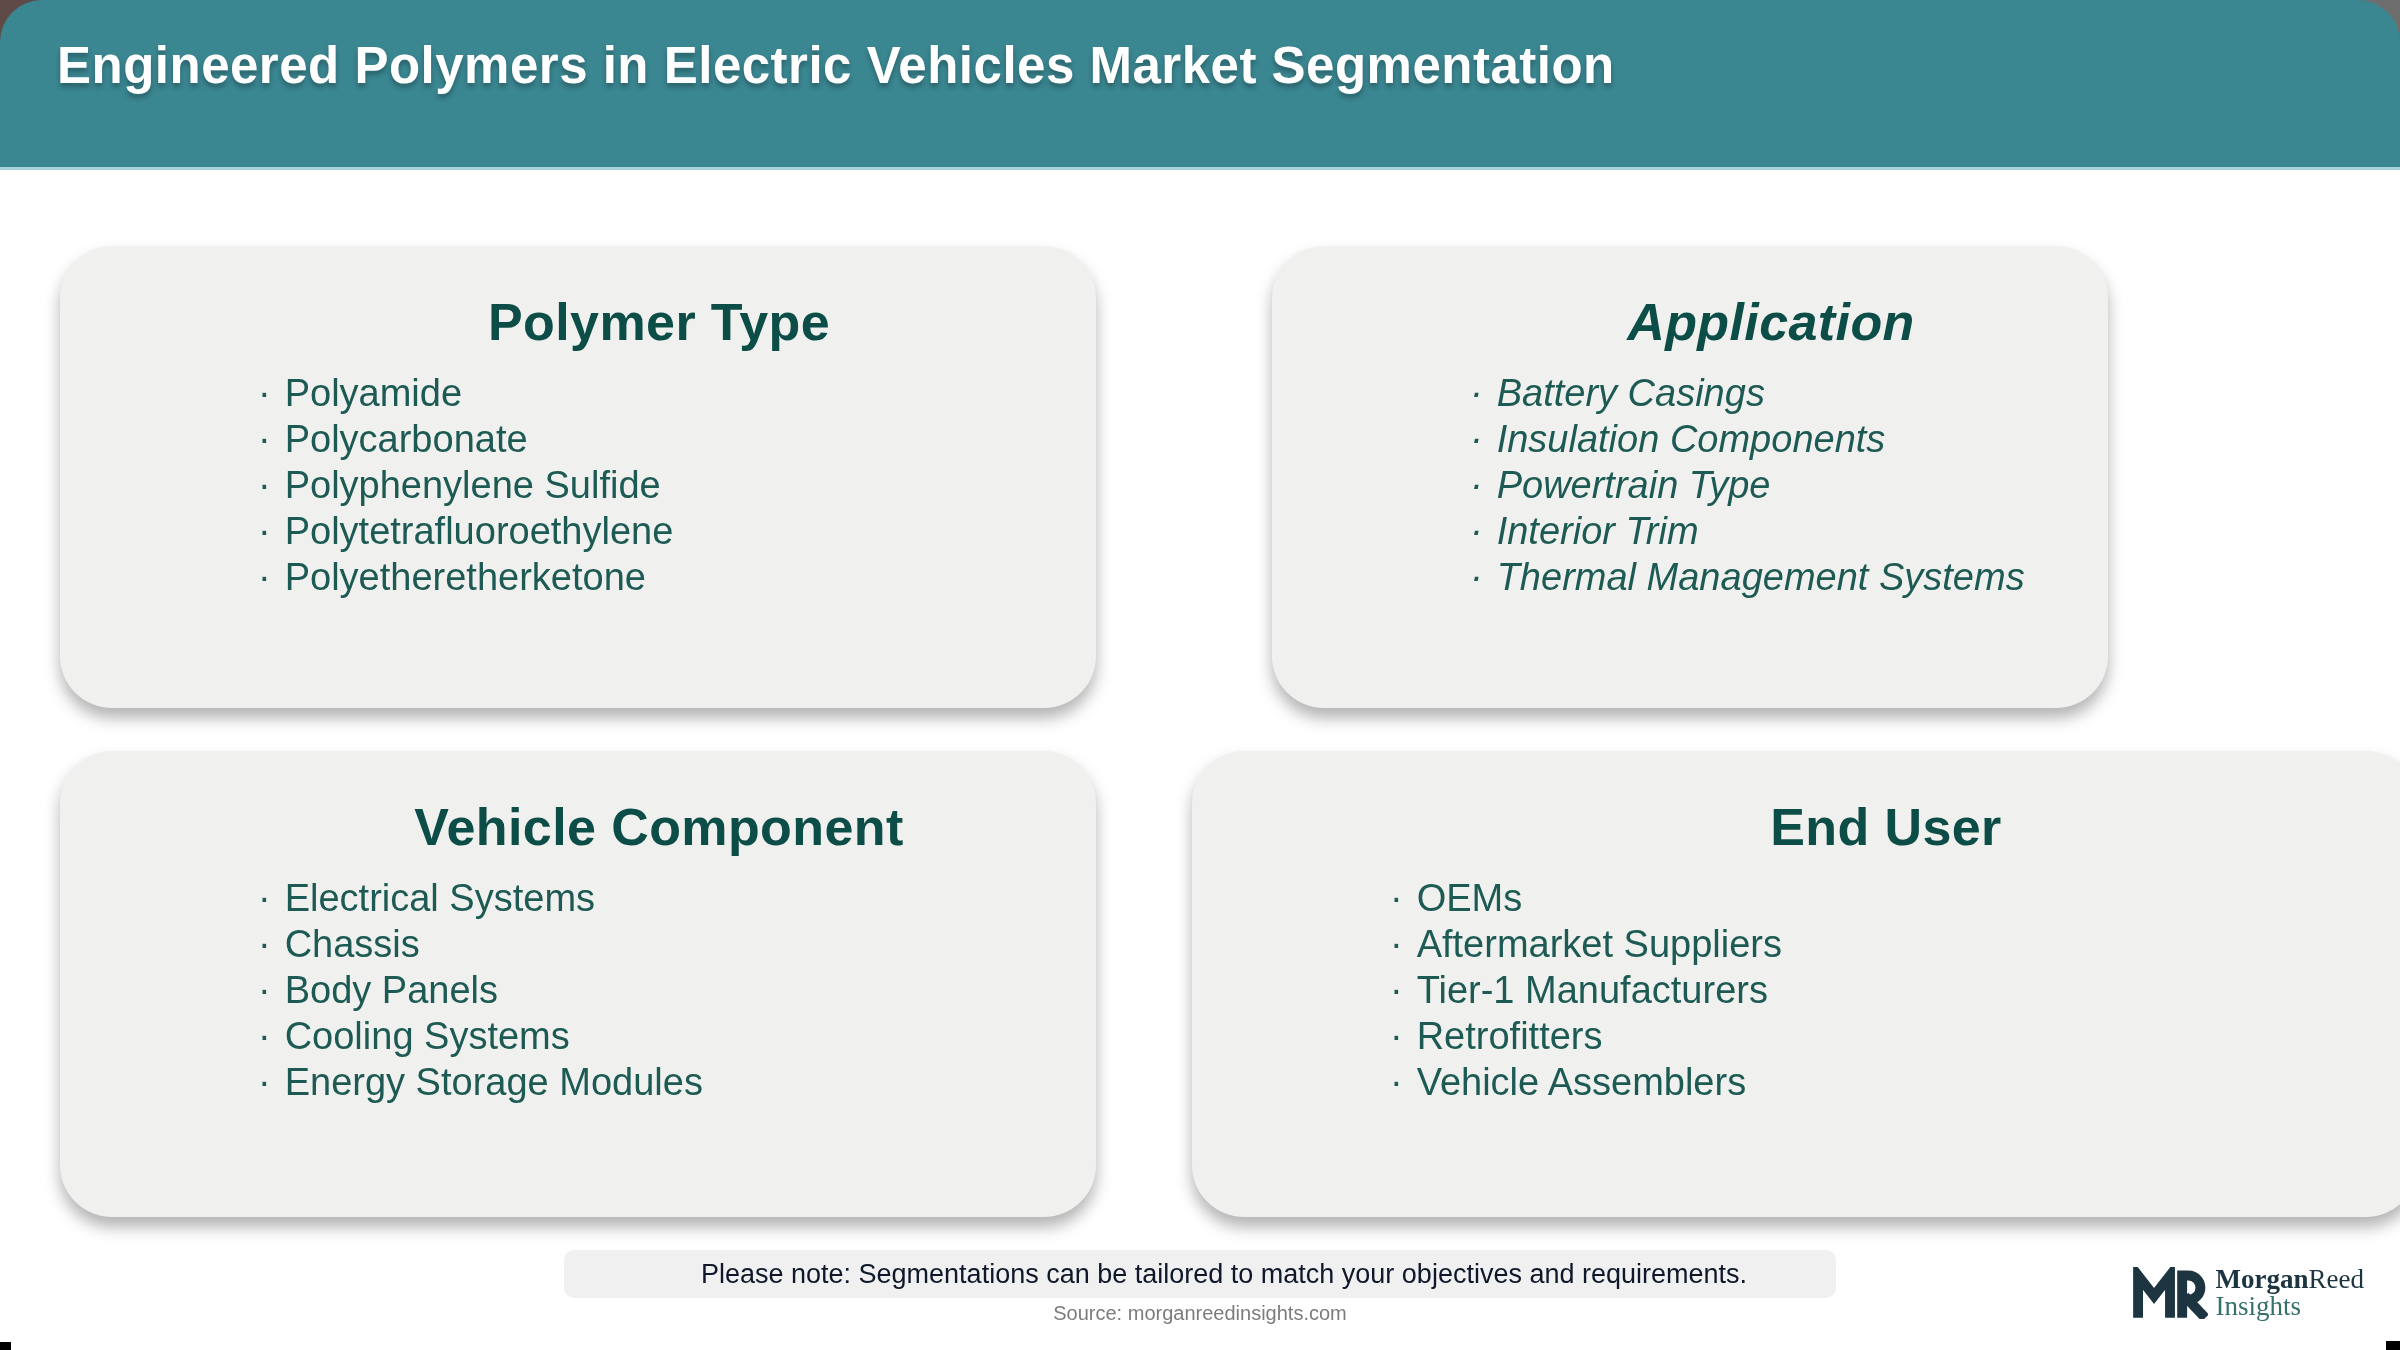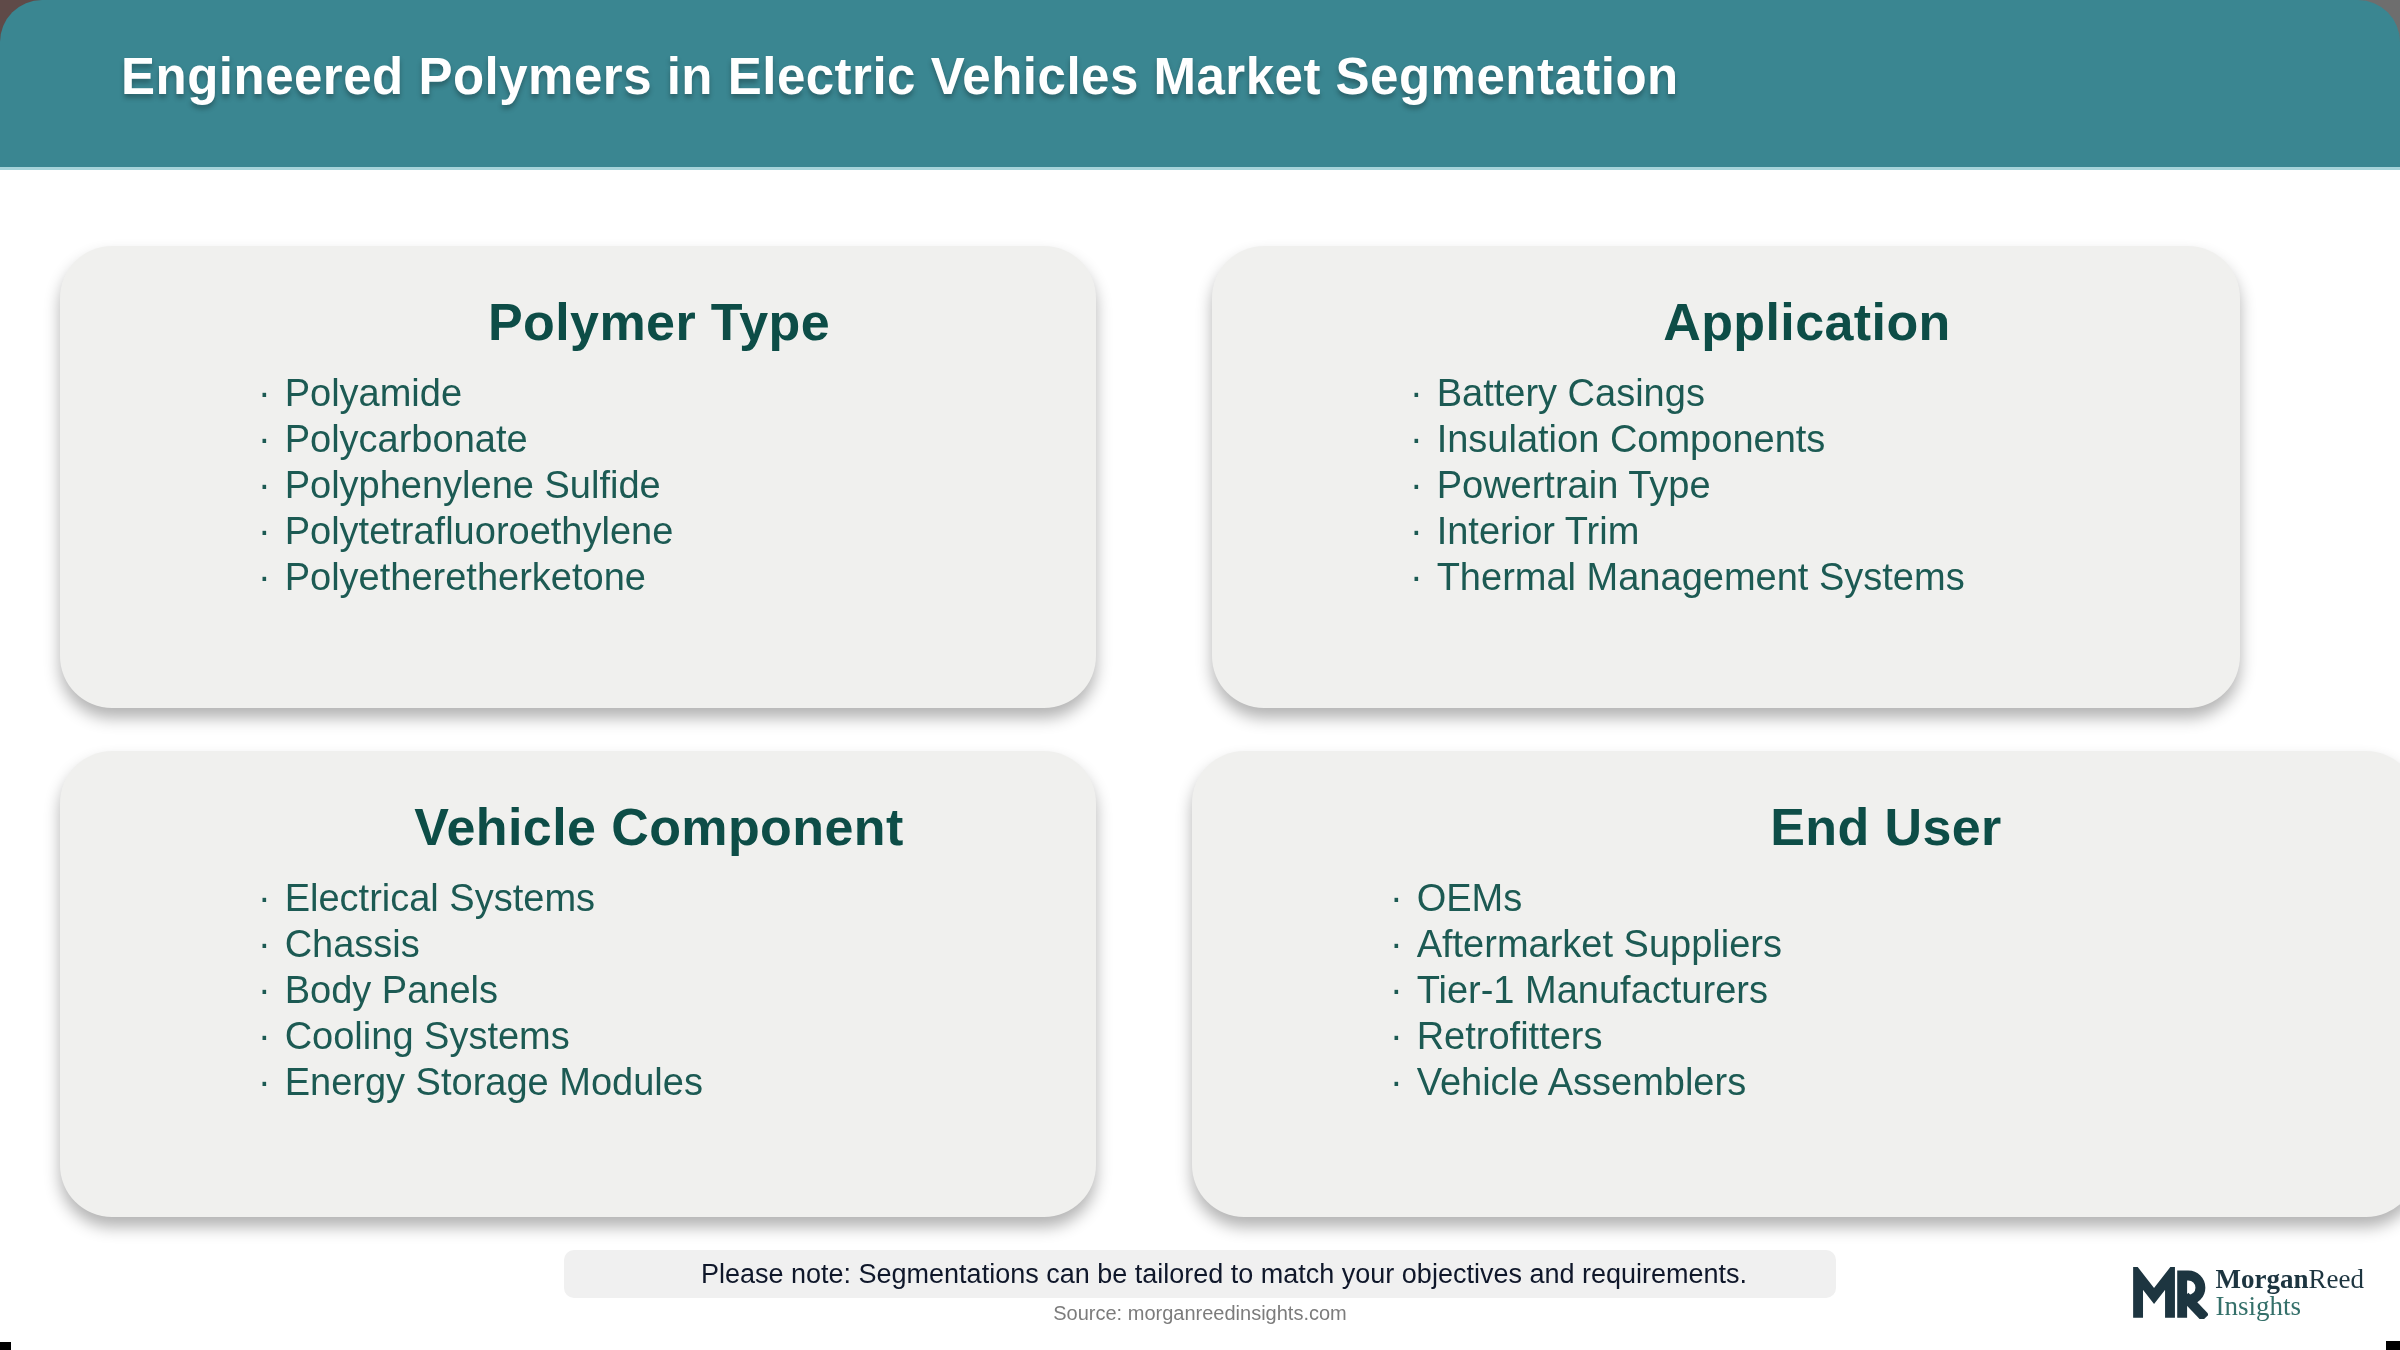--- a/index.html
+++ b/index.html
@@ -19,37 +19,37 @@
 
   
   .header {
     position:absolute; top:0; left:0; width:2400px; height:170px;
     background:#3a8691; z-index:2;
     border-radius:42px 42px 0 0;
     border-bottom:3px solid #a6d3d9;
     box-sizing:border-box;
   }
   .header h1 {
-    margin:11px; padding:36px 40px 0 110px;
+    margin:0; padding:36px 40px 0 57px;
     font-size:51px; font-weight:bold; color:#ffffff;
     letter-spacing:0.5px;
     text-shadow:0 4px 5px rgba(0,0,0,0.28);
     white-space:nowrap;
   }
 
   
   .card {
     position:absolute; background:#f0f0ee; border-radius:52px;
     box-shadow:0 10px 16px rgba(0,0,0,0.30);
     box-sizing:border-box; padding:46px 36px 0 198px;
     z-index:2;
     text-align:center;
   }
   .card.c1 { left:60px;   top:246px; width:1036px; height:462px; }
-  .card.c2 { left:1212px; top:246px; width:1028px; height:462px; }
+  .card.c2 { left:1272px; top:246px; width:836px; height:462px;font-style:italic; }
   .card.c3 { left:60px;   top:751px; width:1036px; height:466px; }
   .card.c4 { left:1192px; top:751px; width:1226px; height:466px; }
 
   .card h2 {
     margin:0 0 18px 0; font-size:52px; font-weight:bold;
     color:#0d4d47; letter-spacing:0.4px;
   }
   .card ul { list-style:none; margin:0; padding:0; }
   .card li {
     display:flex; align-items:baseline;

